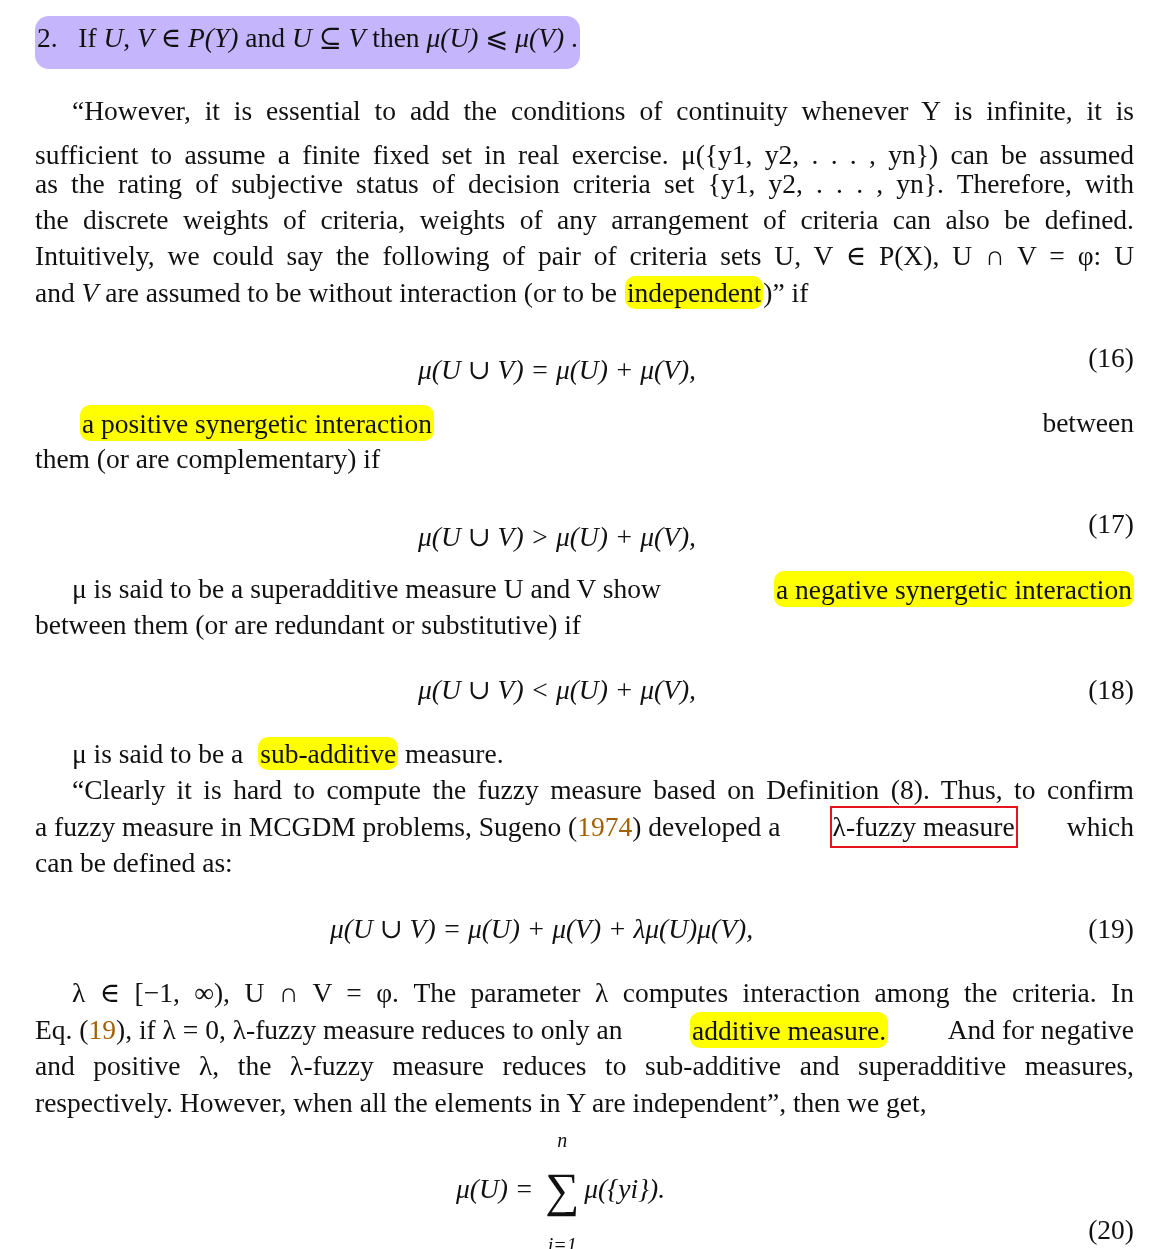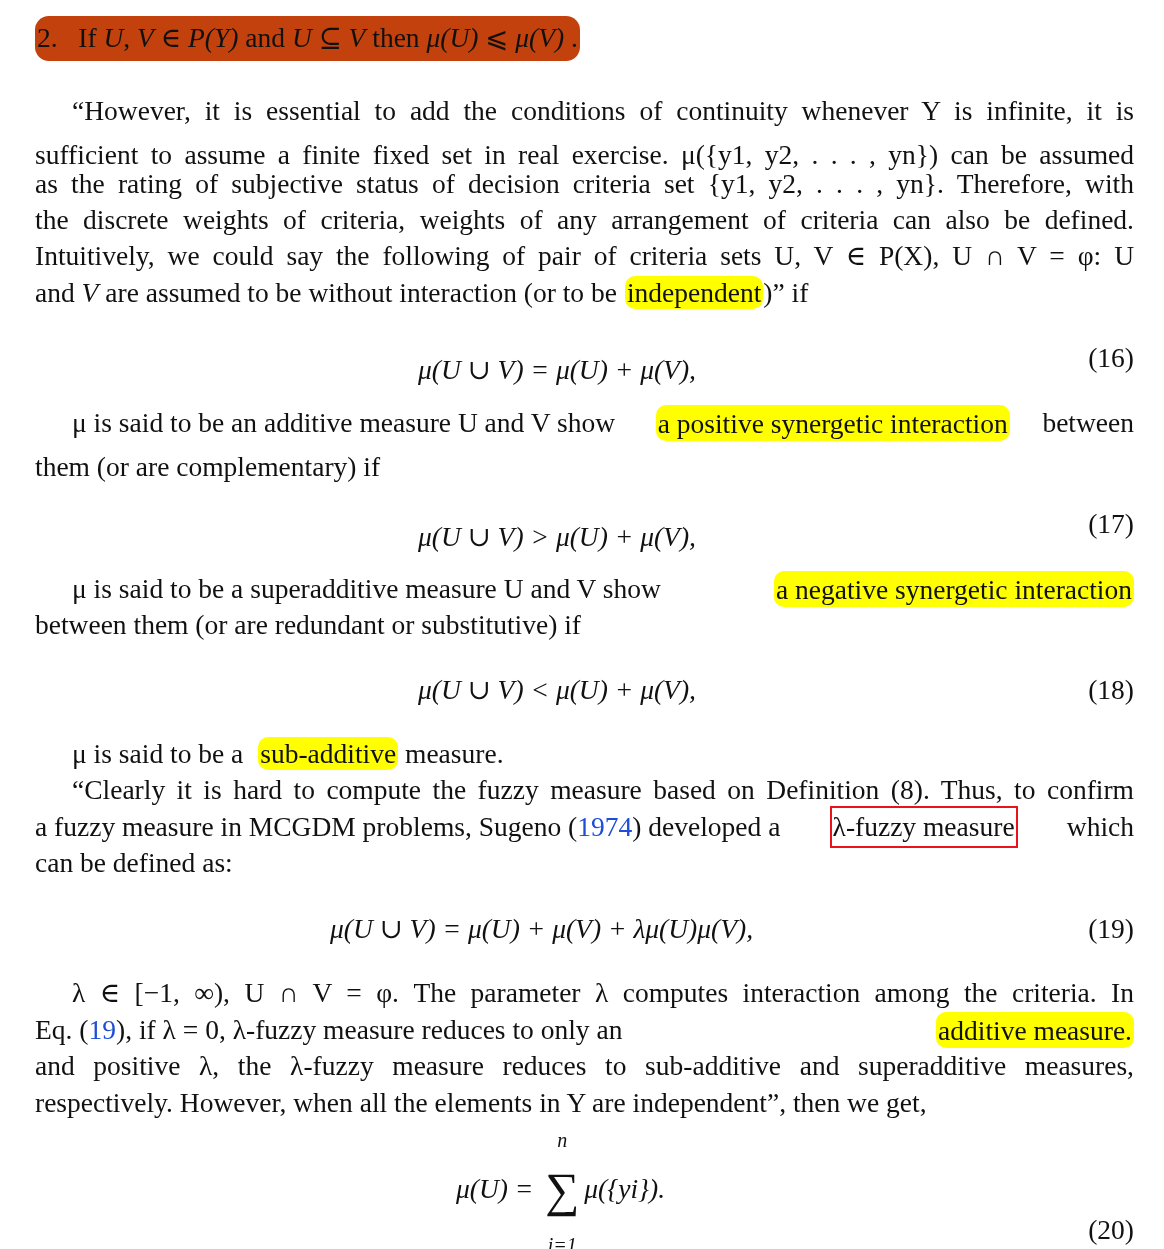--- a/index.html
+++ b/index.html
@@ -10,23 +10,23 @@
     font-size: 27.5px;
   }
   .line {
     position: absolute; left: 35px; width: 1099px;
     white-space: nowrap; line-height: 36px; height: 36px;
   }
   .just { text-align: justify; text-align-last: justify; }
   .indent { left: 72px; width: 1062px; }
   i, .m { font-style: italic; }
   .hl { background: #ffff00; border-radius: 10px; padding: 1px 2px; margin-left: 8px; }
-  .hl-tall { background: #c2410c; border-radius: 14px; padding: 6px 2px 8px 2px; }
+  .hl-tall { background: #c4b5fd; border-radius: 14px; padding: 6px 2px 16px 2px; }
   .red-box { outline: 2px solid #e8141b; outline-offset: 1px; }
-  .link { color: #1d4ed8; }
+  .link { color: #a16207; }
   .eq {
     position: absolute; height: 40px; line-height: 40px; white-space: nowrap;
   }
   .eq-num { position: absolute; right: 30px; height: 40px; line-height: 40px; }
   .sum-wrap { display: inline-block; position: relative; width: 44px; text-align: center; vertical-align: middle; }
   .sum-sym { font-size: 48px; line-height: 48px; font-style: normal; }
   .sum-top { position: absolute; top: -36px; left: 0; width: 44px; text-align: center; font-size: 20px; font-style: italic; line-height: 20px; }
   .sum-bot { position: absolute; bottom: -38px; left: 0; width: 44px; text-align: center; font-size: 20px; font-style: italic; line-height: 20px; }
 </style>
 </head>
@@ -58,25 +58,24 @@
 <div class="line just" style="top:202px;">the discrete weights of criteria, weights of any arrangement of criteria can also be defined.</div>
 <div class="line just" style="top:238px;">Intuitively, we could say the following of pair of criteria sets U, V ∈ P(X), U ∩ V = φ: U</div>
 <div class="line" style="top:275px;">
   <span>and </span><i>V</i><span> are assumed to be without interaction (or to be</span><span class="hl">independent</span><span>)” if</span>
 </div>
 
 <div class="eq m" style="top:338px; left:418px;margin-top:12px;">μ(U ∪ V) = μ(U) + μ(V),</div>
 <div class="eq-num" style="top:338px;">(16)</div>
 
 <div class="line indent" style="top:405px; display:flex; justify-content:space-between;">
-  <span>μ is said to be an additive measure U and V show</span>
   <span class="hl">a positive synergetic interaction</span>
   <span>between</span>
 </div>
-<div class="line" style="top:441px;margin-top:8px;">them (or are complementary) if</div>
+<div class="line" style="top:441px;">them (or are complementary) if</div>
 
 <div class="eq m" style="top:504px; left:418px;margin-top:13px;">μ(U ∪ V) &gt; μ(U) + μ(V),</div>
 <div class="eq-num" style="top:504px;">(17)</div>
 
 <div class="line indent" style="top:571px; display:flex; justify-content:space-between;">
   <span>μ is said to be a superadditive measure U and V show</span>
   <span class="hl">a negative synergetic interaction</span>
 </div>
 <div class="line" style="top:607px;">between them (or are redundant or substitutive) if</div>
 
@@ -97,20 +96,21 @@
 </div>
 <div class="line" style="top:845px;">can be defined as:</div>
 
 <div class="eq m" style="top:909px; left:330px;">μ(U ∪ V) = μ(U) + μ(V) + λμ(U)μ(V),</div>
 <div class="eq-num" style="top:909px;">(19)</div>
 
 <div class="line just indent" style="top:975px;">λ ∈ [−1, ∞), U ∩ V = φ. The parameter λ computes interaction among the criteria. In</div>
 <div class="line" style="top:1012px; display:flex; justify-content:space-between;gap:36px;">
   <span><span>Eq. (</span><span class="link">19</span><span>), if λ = 0, λ-fuzzy measure reduces to only an</span></span>
   <span class="hl">additive measure.</span>
+  <span>And for negative</span>
 </div>
 <div class="line just" style="top:1048px;">and positive λ, the λ-fuzzy measure reduces to sub-additive and superadditive measures,</div>
 <div class="line" style="top:1085px;">respectively. However, when all the elements in Y are independent”, then we get,</div>
 
 <div class="eq m" style="top:1166px; left:456px;">
   <span>μ(U) =</span>
   <span class="sum-wrap">
     <span class="sum-top">n</span>
     <span class="sum-sym">∑</span>
     <span class="sum-bot">i=1</span>

